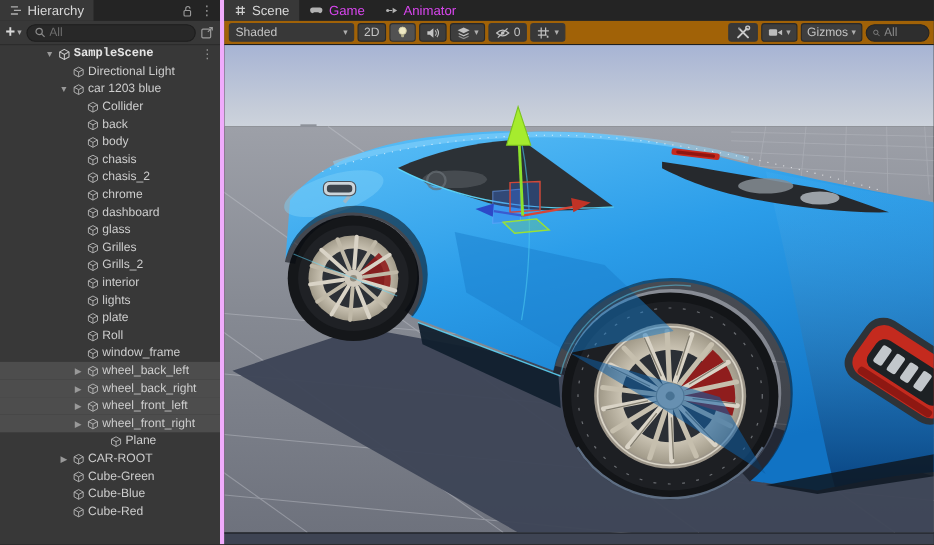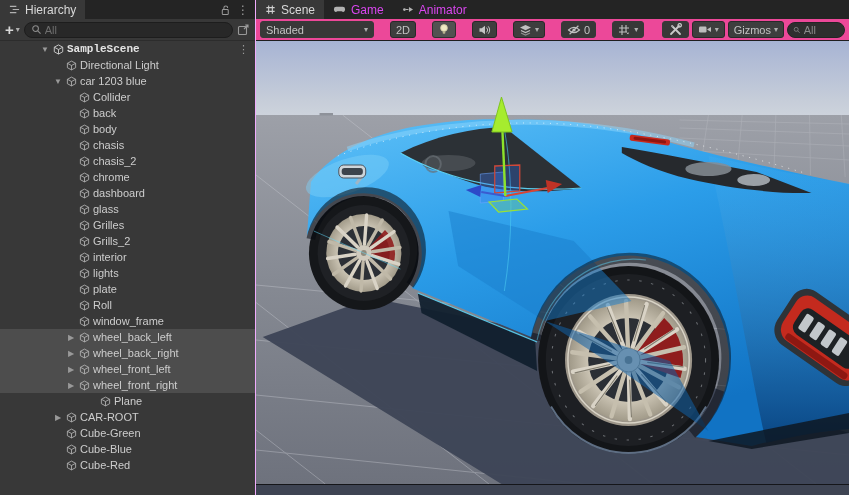--- a/index.html
+++ b/index.html
@@ -1,19 +1,19 @@
 <!DOCTYPE html>
 <html><head>
 <meta charset="utf-8">
 <style>
   html,body{margin:0;padding:0;background:#222;}
   *{box-sizing:border-box;user-select:none;}
   #app{width:849px;height:495px;display:flex;font-family:"Liberation Sans","DejaVu Sans",sans-serif;background:#383838;overflow:hidden;}
   
-  .hier{width:256px;flex:none;display:flex;flex-direction:column;background:#383838;border-right:1px solid #f0abfc;}
+  .hier{width:204px;flex:none;display:flex;flex-direction:column;background:#383838;border-right:4px solid #f0abfc;}
   .tabstrip{height:19px;background:#242424;display:flex;align-items:stretch;flex:none;}
   .tab{display:flex;align-items:center;gap:5px;padding:0 9px;font-size:12px;color:#d946ef;cursor:default;}
   .tab.active{background:#383838;color:#d8d8d8;}
   .tabstrip .right{margin-left:auto;display:flex;align-items:center;gap:6px;padding:0 6px;}
   .kebab{color:#9a9a9a;font-size:12px;line-height:1;letter-spacing:0;}
   .hier-toolbar{height:22px;background:#383838;border-bottom:1px solid #2c2c2c;display:flex;align-items:center;gap:4px;padding:0 5px;flex:none;}
   .plus{color:#d8d8d8;font-size:15px;font-weight:bold;line-height:1;display:flex;align-items:center;gap:2px;}
   .caret{font-size:8px;color:#aeaeae;line-height:1;}
   .searchbox{flex:1;height:16px;background:#282828;border:1px solid #1d1d1d;border-radius:8px;display:flex;align-items:center;gap:3px;padding:0 6px;min-width:0;}
   .searchbox input{flex:1;min-width:0;background:transparent;border:none;outline:none;font-size:11px;color:#bdbdbd;padding:0;font-family:inherit;}
@@ -21,21 +21,21 @@
   .tree{flex:1;overflow:hidden;font-size:11px;color:#cdcdcd;position:relative;}
   .row{height:16px;display:flex;align-items:center;white-space:nowrap;position:relative;}
   .row.selected{background:#4d4d4d;}
   .row .arrow{position:absolute;width:10px;text-align:center;font-size:8px;color:#999;}
   .row .lbl{margin-left:3px;}
   .row.scene-head .lbl{font-weight:bold;color:#e3e3e3;font-family:Liberation Mono, monospace;}
   .row .rowkebab{position:absolute;right:6px;color:#9a9a9a;font-size:11px;}
   .obj-ico{width:11px;height:11px;flex:none;}
   
   .scenecol{flex:1;display:flex;flex-direction:column;min-width:0;}
-  .scene-toolbar{height:22px;background:#ec4899;border-bottom:1px solid #1f1f1f;display:flex;align-items:center;gap:16px;padding:0 4px;flex:none;}
+  .scene-toolbar{height:22px;background:#a16207;border-bottom:1px solid #1f1f1f;display:flex;align-items:center;gap:3px;padding:0 4px;flex:none;}
   .tb-btn{height:17px;background:#3e3e3e;border:1px solid #292929;border-radius:3px;color:#c3c3c3;font-size:11px;display:flex;align-items:center;gap:3px;padding:0 5px;}
   .tb-btn.flat{background:#383838;border-color:#383838;}
   .tb-btn.pressed{background:#525252;border-color:#303030;}
   .tb-btn.bold{font-weight:normal;}
   .dropdown{width:114px;justify-content:space-between;background:#383838;border-color:#383838;}
   .rgroup{margin-left:auto;display:flex;align-items:center;gap:3px;}
   .scene-search{width:58px;height:16px;border-radius:8px;background:#2e2e2e;border:1px solid #242424;display:flex;align-items:center;gap:3px;padding:0 5px;}
   .scene-search input{width:100%;min-width:0;background:transparent;border:none;outline:none;font-size:11px;color:#bdbdbd;padding:0;font-family:inherit;}
   .scene-search input::placeholder{color:#8a8a8a;}
   .viewport{flex:1;position:relative;min-height:0;}

